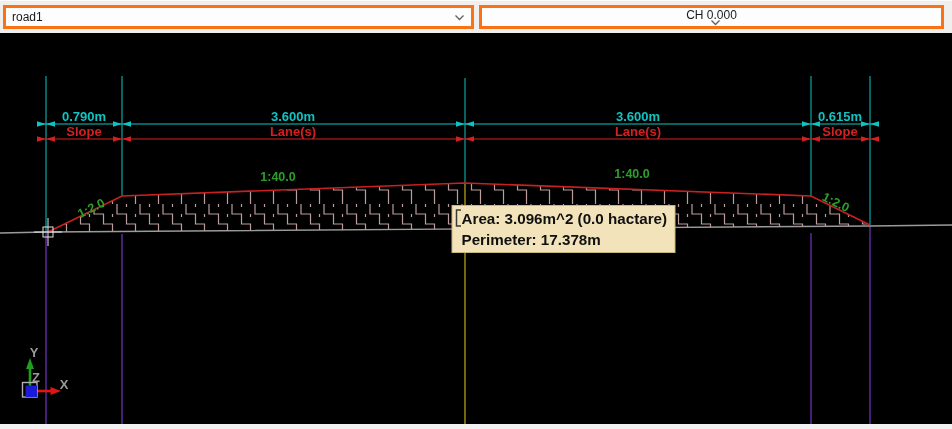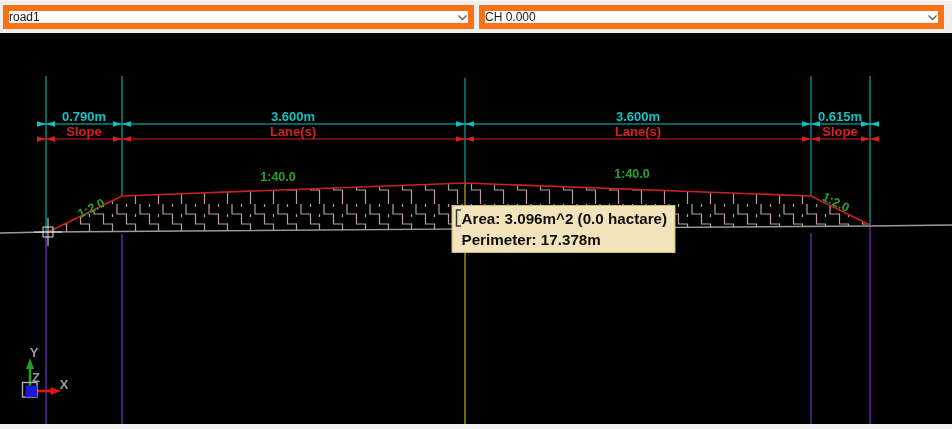--- a/index.html
+++ b/index.html
@@ -2,27 +2,27 @@
 <html><head>
 <meta charset="utf-8">
 <style>
   html,body{margin:0;padding:0;background:#000;}
   body{width:952px;height:429px;position:relative;overflow:hidden;
        font-family:"Liberation Sans",sans-serif;}
   
   .toolbar{position:absolute;left:0;top:0;width:952px;height:33px;
            background:#f0efed;border-top:1px solid #fbfbfb;box-sizing:border-box;}
   .combo{position:absolute;top:4px;height:24px;background:#fdfdfd;
-         border:6px solid #f97316;box-sizing:border-box;display:flex;
-         align-items:center;padding:0 0;font-size:12px;color:#1a1a1a;
+         border:3px solid #f97316;box-sizing:border-box;display:flex;
+         align-items:center;padding:0 6px;font-size:12px;color:#1a1a1a;
          justify-content:space-between;cursor:default;}
   .combo .val{white-space:nowrap;overflow:hidden;}
   .combo .chev{flex:0 0 auto;margin-left:8px;display:flex;align-items:center;}
   #combo-road{left:3px;width:471px;}
-  #combo-ch{left:479px;width:465px;}
+  #combo-ch{left:479px;width:465px;flex-direction:column;}
   
   .canvas{position:absolute;left:0;top:33px;width:952px;height:391px;background:#000;font-weight:bold;}
   .canvas svg{display:block;}
   .bottom-strip{position:absolute;left:0;top:424px;width:952px;height:5px;background:#f1f1f1;}
   text{font-family:"Liberation Sans",sans-serif;}
   .dimval{font-size:13px;fill:#0fc3c3;}
   .dimlab{font-size:13px;fill:#d42020;}
   .slopelab{font-size:12.5px;fill:#2aa02a;}
   .axislab{font-size:13px;fill:#9a9a9a;}
   .tiptext{font-size:15.2px;fill:#101010;}

